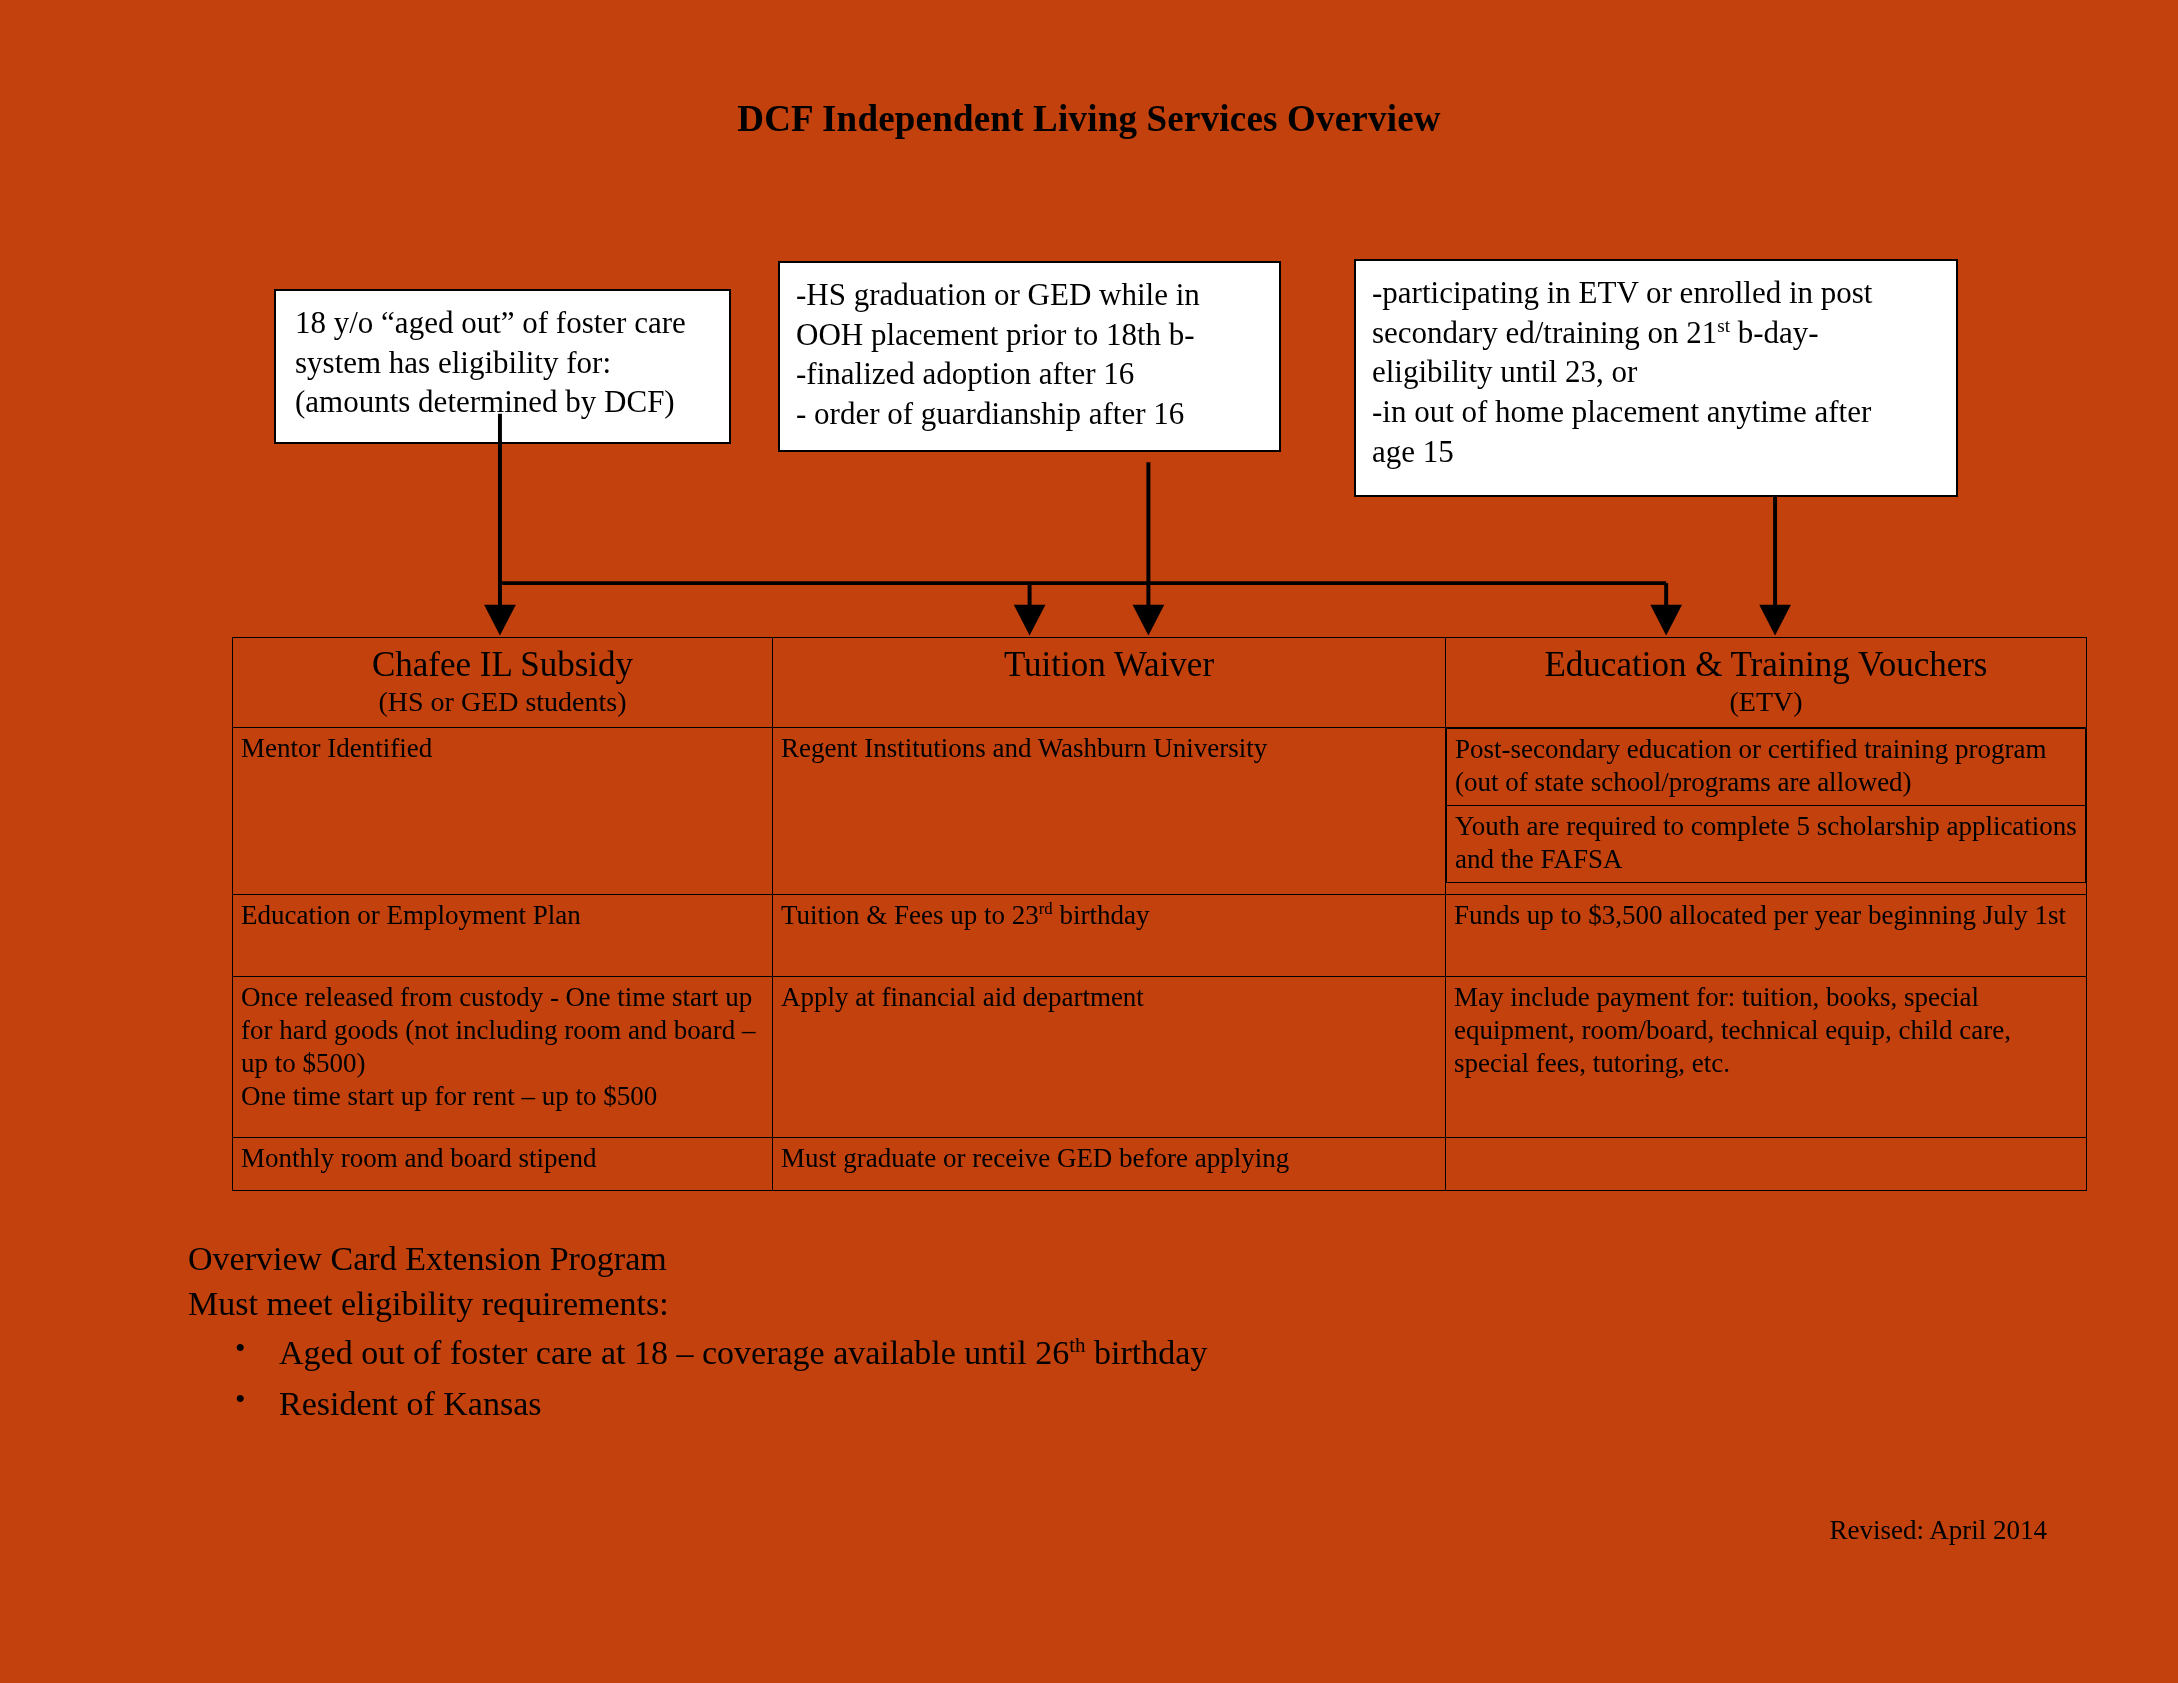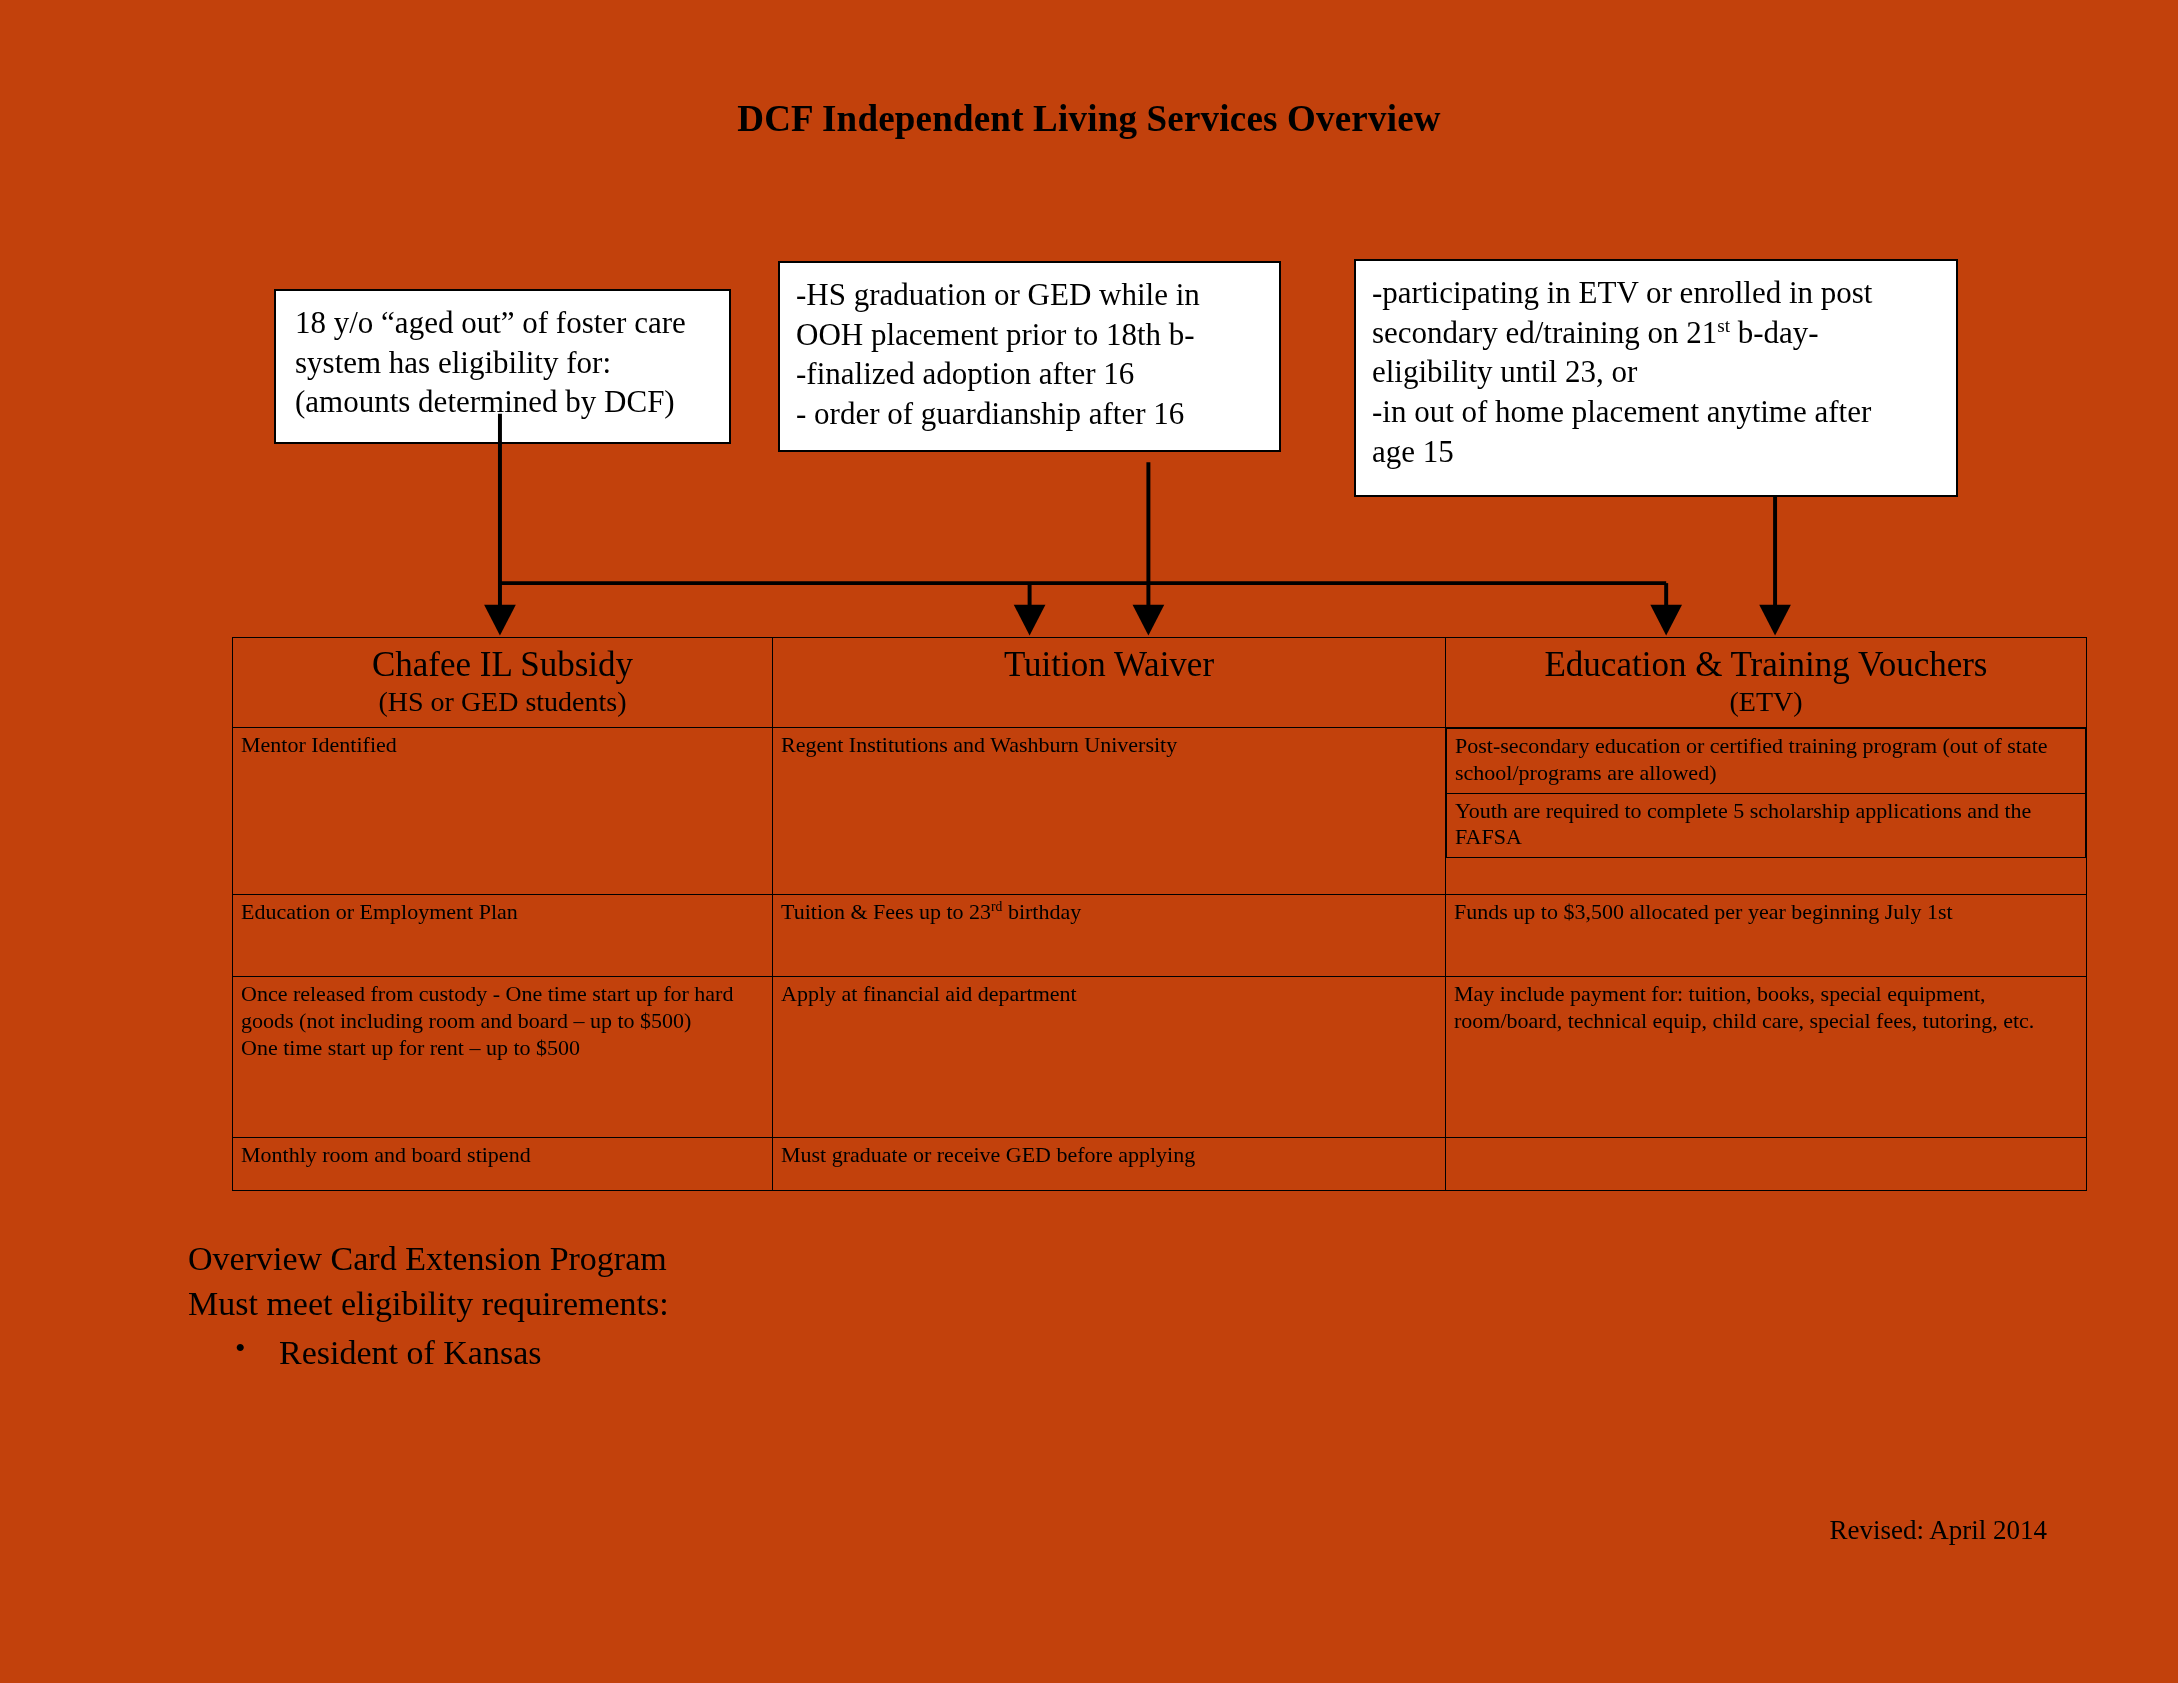--- a/index.html
+++ b/index.html
@@ -87,21 +87,21 @@
     width: 1853px;
     border-collapse: collapse;
     table-layout: fixed;
     margin-left: 44px;
   }
   #program-table td,
   #program-table th {
     border: 1.6px solid #000000;
     vertical-align: top;
     padding: 4px 8px 6px 8px;
-    font-size: 22px;
+    font-size: 27px;
     line-height: 1.22;
     font-weight: normal;
     text-align: left;
   }
   #program-table thead th {
     text-align: center;
     font-size: 35px;
     line-height: 1.18;
     padding: 6px 8px 8px 8px;
   }
@@ -280,20 +280,21 @@
         <td class="cell-h-stipend">Must graduate or receive GED before applying</td>
         <td class="cell-h-stipend"></td>
       </tr>
     </tbody>
   </table>
 
   <div id="medical-section">
     <p class="line">Overview Card Extension Program</p>
     <p class="line">Must meet eligibility requirements:</p>
     <ul id="bullet-list">
+      <li>Aged out of foster care at 18 – coverage available until 26<sup>th</sup> birthday</li>
       <li>Resident of Kansas</li>
     </ul>
   </div>
 
   <div id="revised-note">Revised:  April 2014</div>
 
 </div>
 
 
 </body></html>

